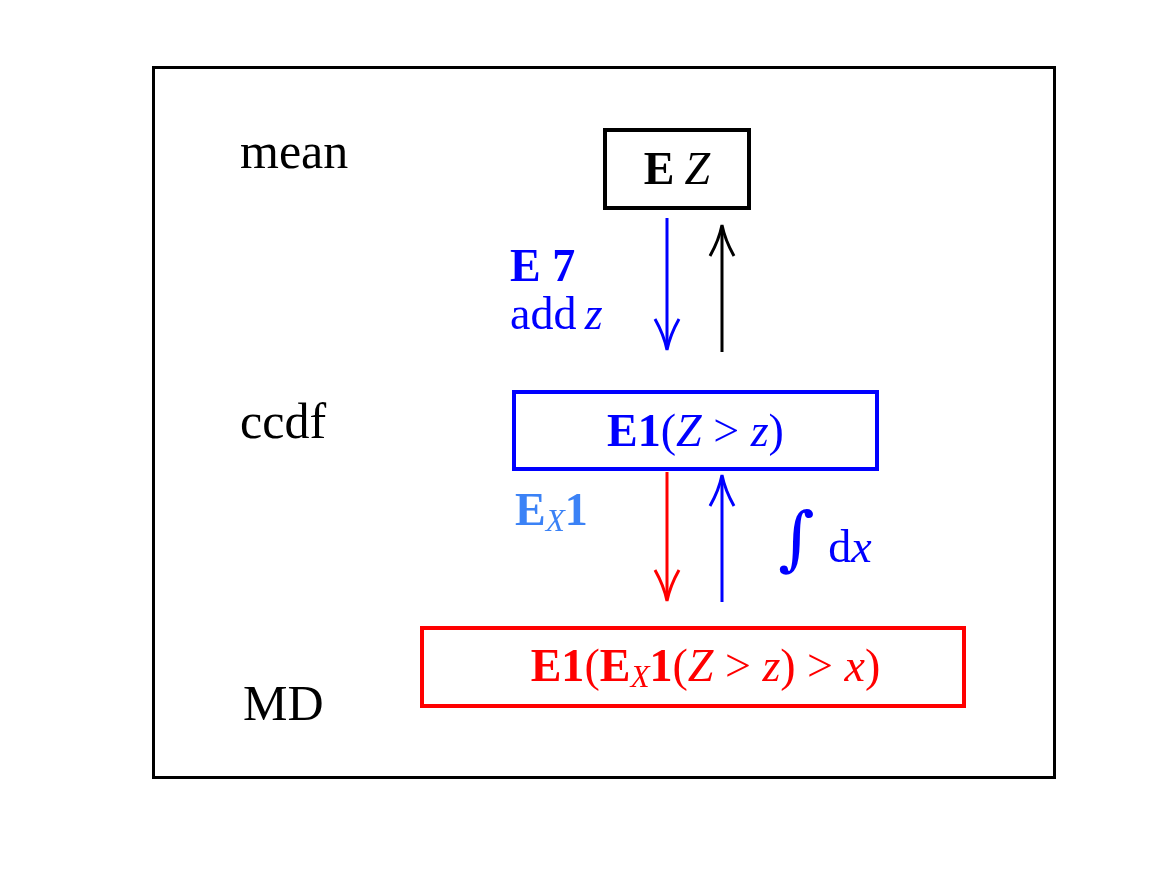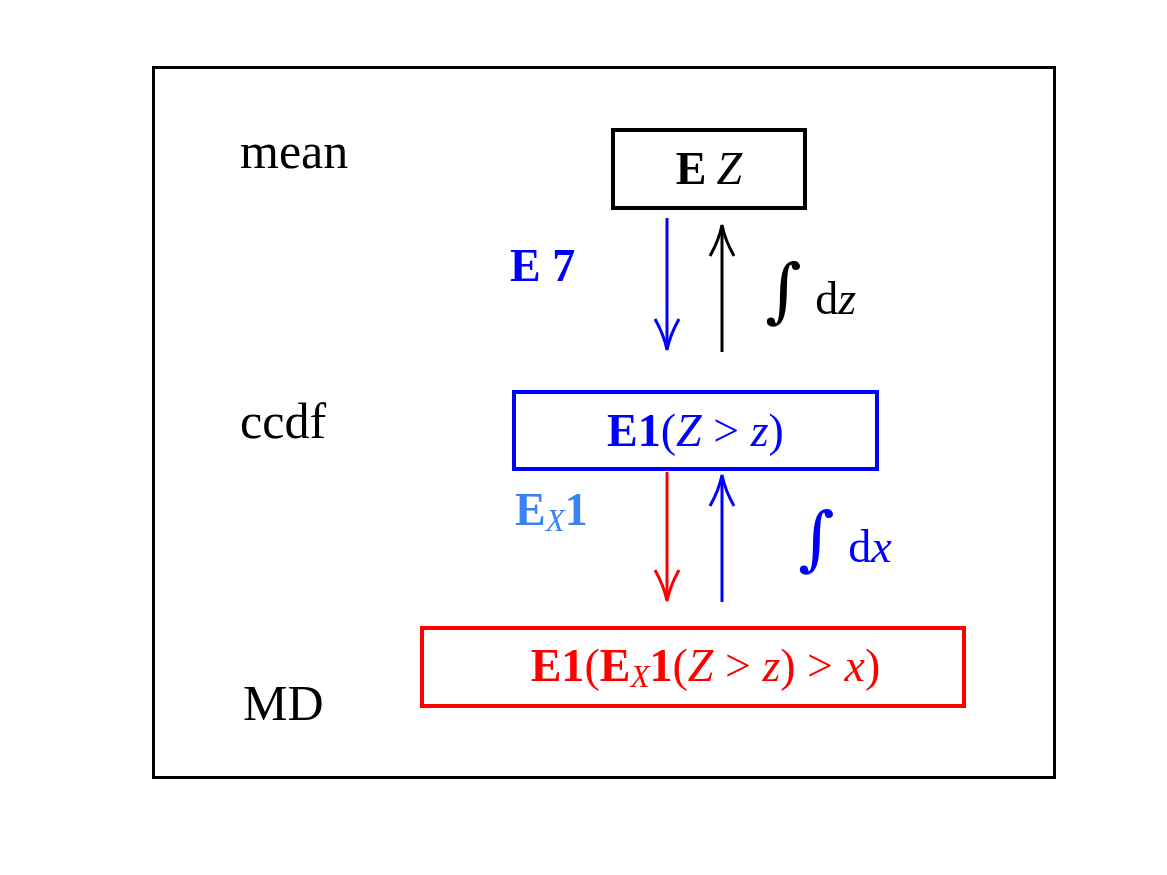--- a/index.html
+++ b/index.html
@@ -32,21 +32,21 @@
   #label-md   { left: 243px; top: 678px; }
 
   .box {
     position: absolute;
     box-sizing: border-box;
     display: flex;
     align-items: center;
     justify-content: center;
     background: #ffffff;
   }
-  #box-mean { left: 603px; top: 128px; width: 196px; height: 82px; border: 4px solid #000000; color: #000000; margin-left: 8px; }
+  #box-mean { left: 603px; top: 128px; width: 148px; height: 82px; border: 4px solid #000000; color: #000000; }
   #box-ccdf { left: 512px; top: 390px; width: 367px; height: 81px; border: 4px solid #0000ff; color: #0000ff; }
   #box-md   { left: 420px; top: 626px; width: 546px; height: 82px; border: 4px solid #ff0000; color: #ff0000; padding-left: 25px; }
 
   .formula { font-size: 46px; line-height: 1; white-space: nowrap; }
   .b { font-weight: bold; }
   .i { font-style: italic; }
   .sub {
     font-style: italic;
     font-size: 68%;
     vertical-align: -0.18em;
@@ -63,21 +63,21 @@
   #edge-down2 { left: 515px; top: 486px; color: #3b82f6; }
 
   .int-label {
     position: absolute;
     height: 70px;
     display: flex;
     align-items: center;
     white-space: nowrap;
   }
   #edge-up1 { left: 765px; top: 255px; color: #000000; }
-  #edge-up2 { left: 798px; top: 503px; color: #0000ff; }
+  #edge-up2 { left: 778px; top: 503px; color: #0000ff; }
   .int-label .wrap { font-size: 46px; line-height: 1; }
   .int-glyph {
     font-family: "DejaVu Serif", serif;
     font-size: 70px;
     line-height: 1;
   }
   .dvar { margin-left: 0.3em; }
 
   .arrows {
     position: absolute;
@@ -104,25 +104,23 @@
   <div class="box" id="box-ccdf">
     <span class="formula"><span class="b">E1</span><span>(</span><span class="i">Z</span><span> &gt; </span><span class="i">z</span><span>)</span></span>
   </div>
 
   <div class="box" id="box-md">
     <span class="formula"><span class="b">E1</span><span>(</span><span class="b">E</span><span class="sub">X</span><span class="b">1</span><span>(</span><span class="i">Z</span><span> &gt; </span><span class="i">z</span><span>)</span><span> &gt; </span><span class="i">x</span><span>)</span></span>
   </div>
 
   <div class="edge-label" id="edge-down1">
     <div class="b">E 7</div>
+    <div><span>add</span><span class="i gapL" style="margin-left:0.18em;">z</span></div>
   </div>
 
-  <div class="int-label" id="edge-up1">
-    <span class="wrap"><span class="int-glyph">∫</span><span class="dvar">d</span><span class="i">z</span></span>
-  </div>
 
   <div class="edge-label" id="edge-down2">
     <div><span class="b">E</span><span class="sub">X</span><span class="b">1</span></div>
   </div>
 
   <div class="int-label" id="edge-up2">
     <span class="wrap"><span class="int-glyph">∫</span><span class="dvar">d</span><span class="i">x</span></span>
   </div>
 
   <svg class="arrows" viewBox="0 0 1167 875" xmlns="http://www.w3.org/2000/svg">

